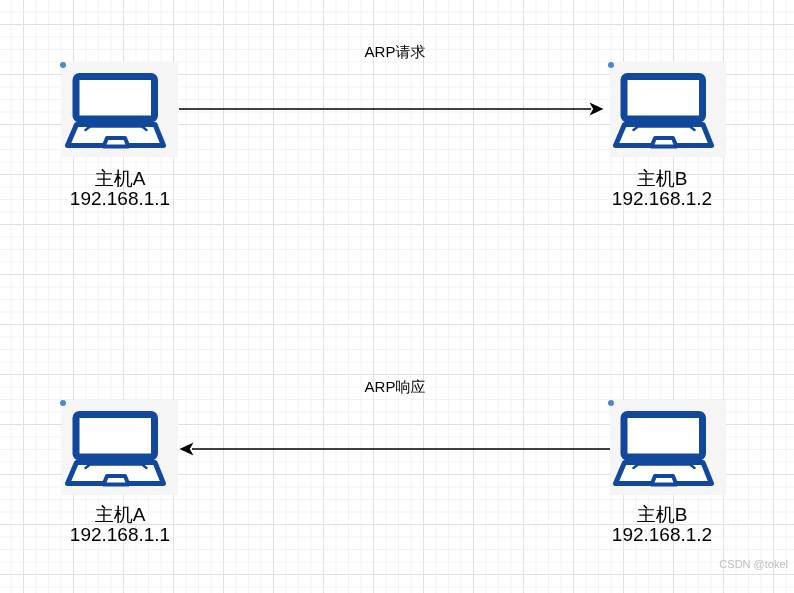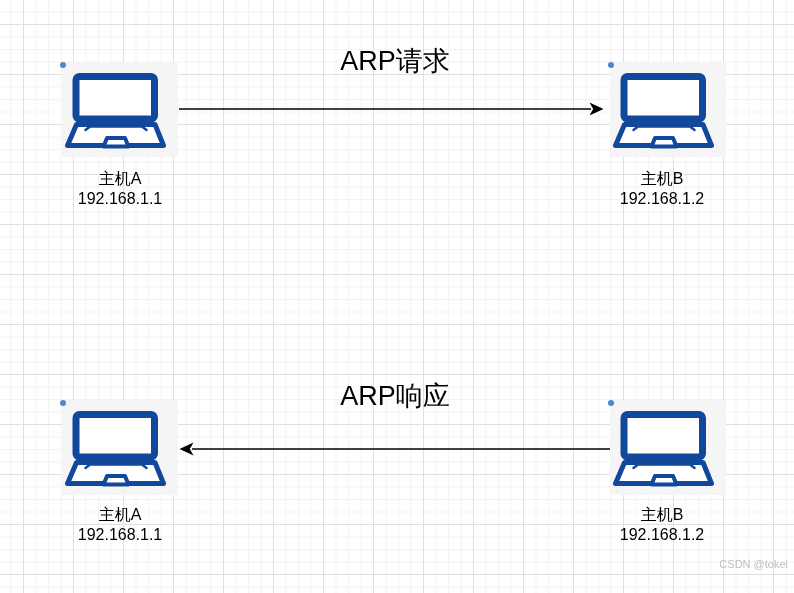--- a/index.html
+++ b/index.html
@@ -19,21 +19,21 @@
       linear-gradient(to bottom, #e0e0e0 1px, transparent 1px),
       linear-gradient(to right, #f3f3f3 1px, transparent 1px),
       linear-gradient(to bottom, #f3f3f3 1px, transparent 1px);
     background-size: 50px 50px, 50px 50px, 12.5px 12.5px, 12.5px 12.5px;
     background-position: 23px 24px, 23px 24px, 23px 24px, 23px 24px;
   }
   .section-title {
     position: absolute;
     width: 300px;
     text-align: center;
-    font-size: 27px;
+    font-size: 15px;
     color: #000000;
     white-space: nowrap;
   }
   .node {
     position: absolute;
     width: 116px;
     height: 95px;
     background: #f5f5f5;
   }
   .node .dot {
@@ -49,21 +49,21 @@
     position: absolute;
     left: 0;
     top: 0;
     width: 116px;
     height: 95px;
   }
   .node-label {
     position: absolute;
     width: 160px;
     text-align: center;
-    font-size: 16px;
+    font-size: 19px;
     line-height: 20px;
     color: #000000;
     white-space: nowrap;
   }
   .connector-layer {
     position: absolute;
     left: 0;
     top: 0;
     width: 794px;
     height: 593px;

